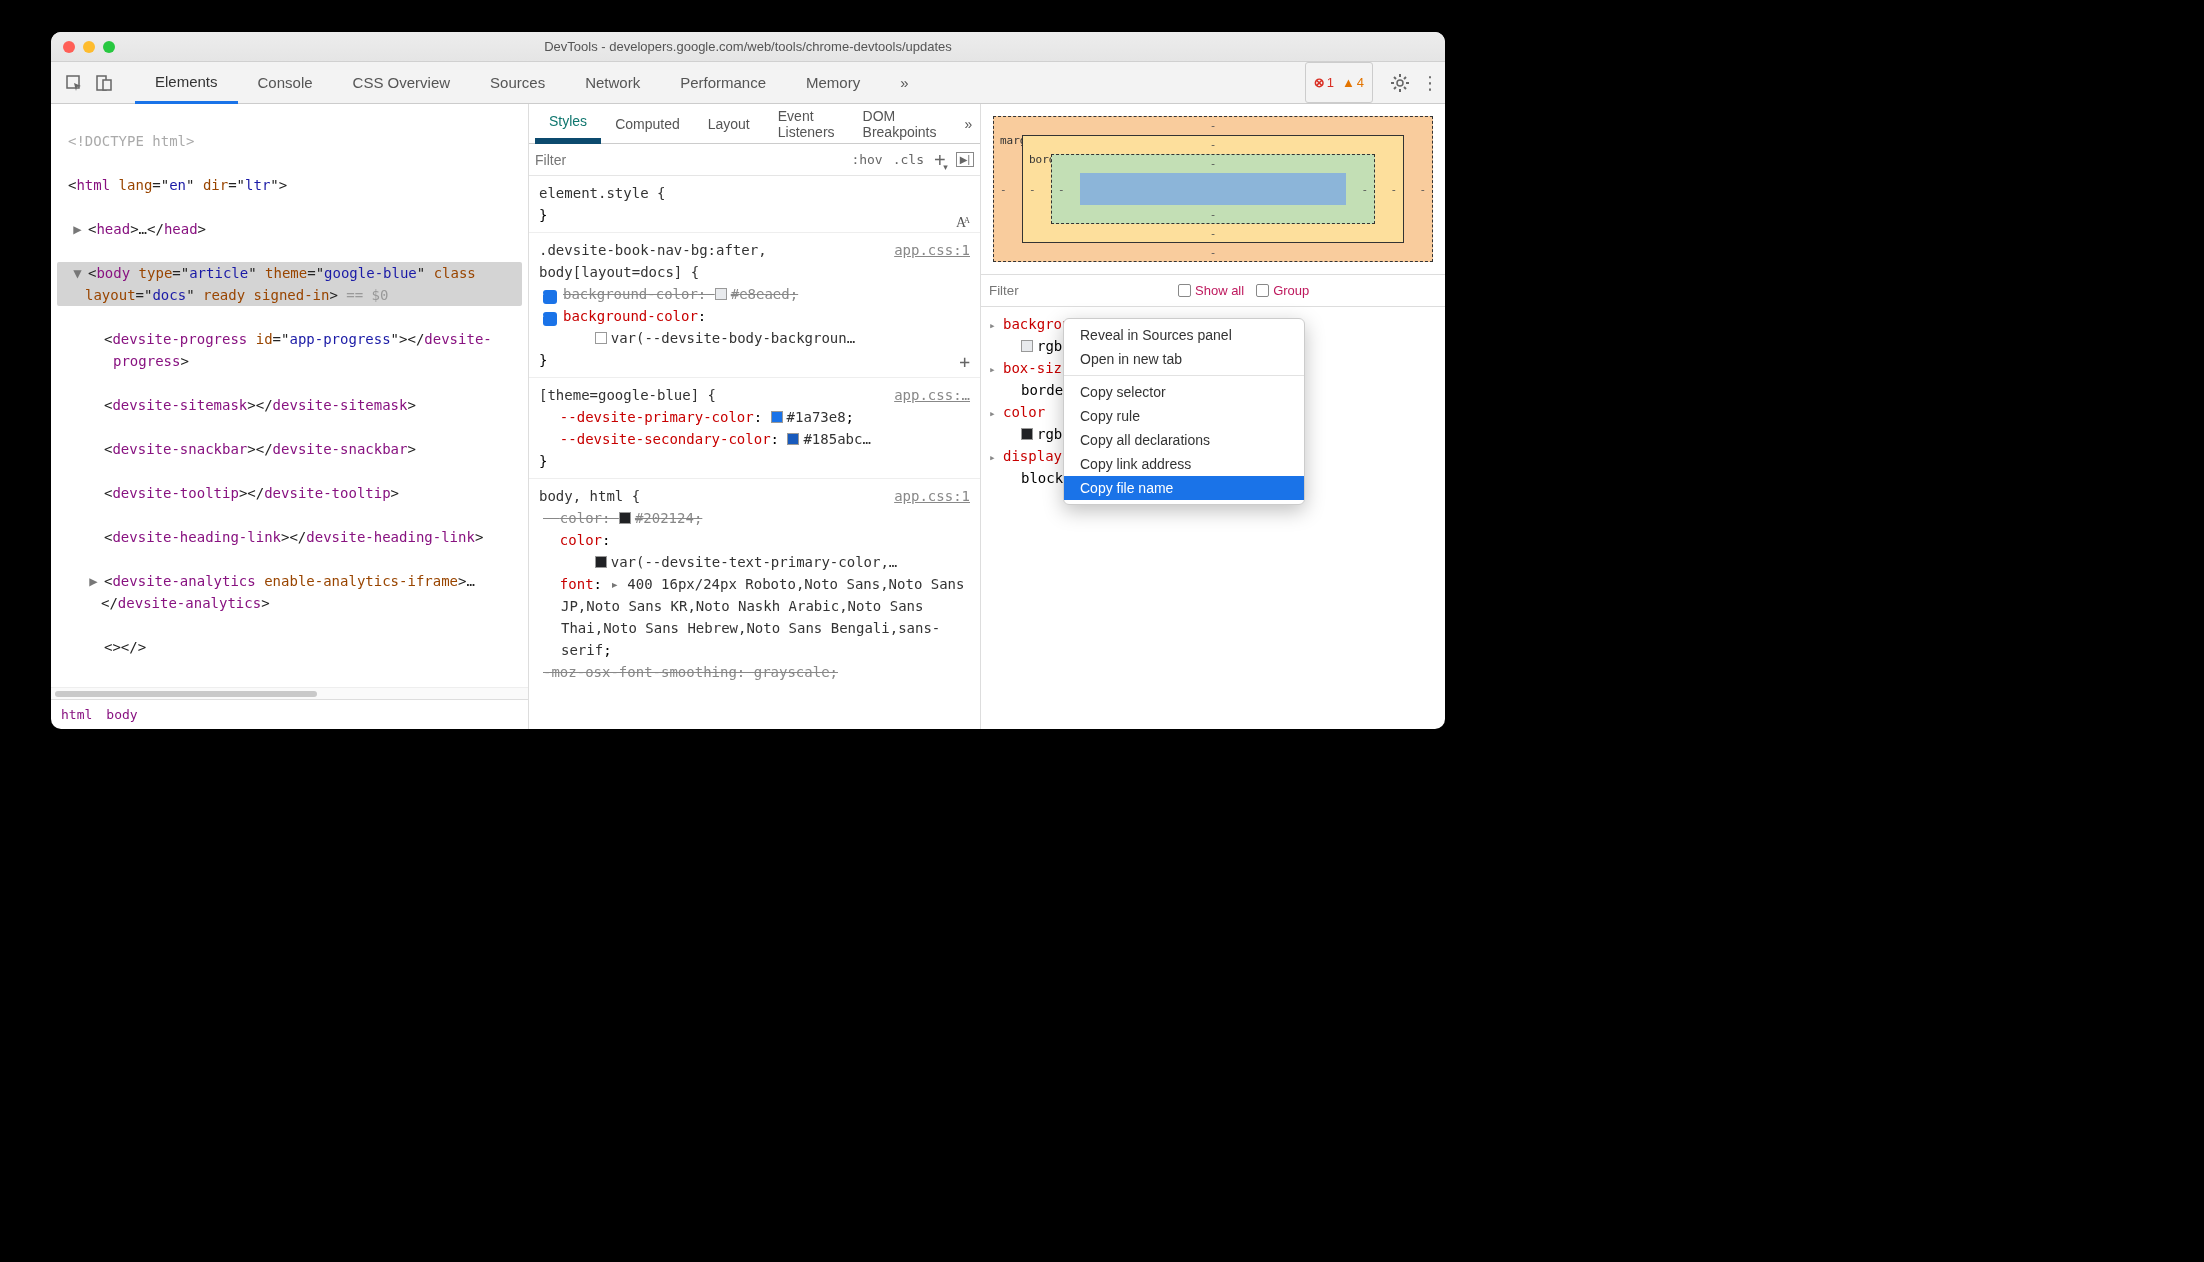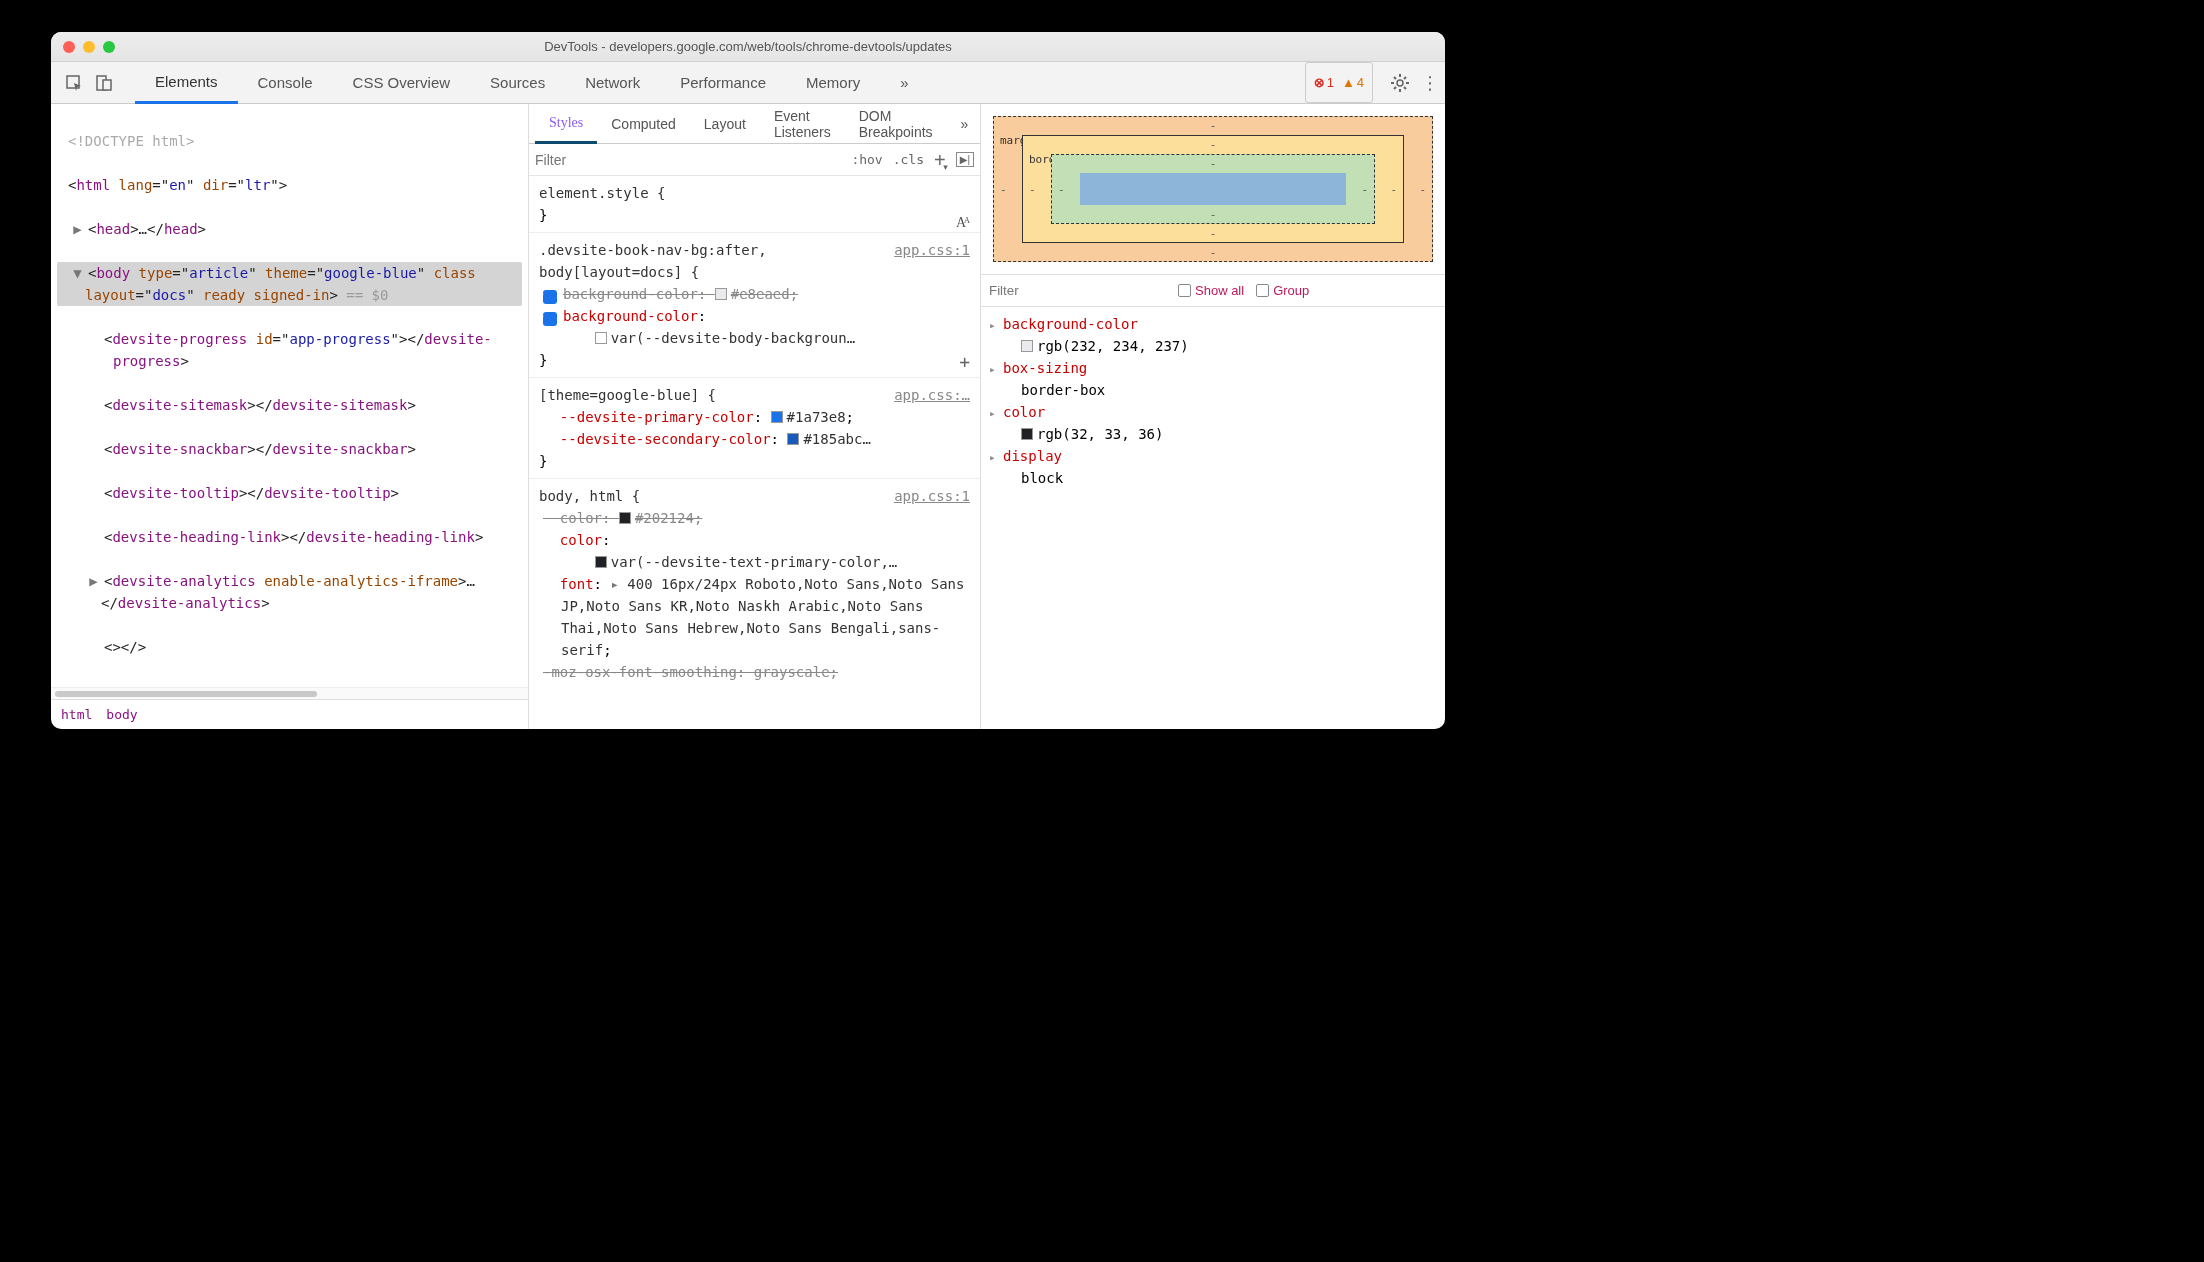--- a/index.html
+++ b/index.html
@@ -127,21 +127,21 @@
 .subtabs {
   height: 40px;
   border-bottom: 1px solid #ccc;
   display: flex; align-items: stretch;
   padding-left: 6px;
 }
 .subtab {
   padding: 0 14px; display: flex; align-items: center;
   font-size: 14px; color: #555; cursor: pointer;
 }
-.subtab.active { color: #8b5cf6; border-bottom: 3px solid #0c4a6e; margin-bottom:-1px;font-family:Liberation Serif, serif; }
+.subtab.active { color: #0f766e; border-bottom: 6px solid #0c4a6e; margin-bottom:-1px; }
 .styles-toolbar {
   height: 32px; border-bottom: 1px solid #e5e5e5;
   display: flex; align-items: center; padding: 0 6px; gap: 8px;
 }
 .styles-toolbar input {
   flex: 0 0 210px; border: none; outline: none; font-size: 14px; background: transparent;
 }
 .tb-right { margin-left: auto; display:flex; align-items:center; gap:10px; color:#666;}
 .tb-item { font-family: Menlo, monospace; font-size:13px; cursor:pointer;}
 .tb-plus { font-size: 20px; line-height:1; cursor:pointer; position:relative;}
@@ -405,14 +405,24 @@
       </div>
       <div class="computed">
         <div class="comp-row"><span class="name">background-color</span><br><span class="val"><span class="swatch" style="background:rgb(232,234,237)"></span><span>rgb(232, 234, 237)</span></span></div>
         <div class="comp-row"><span class="name">box-sizing</span><br><span class="val">border-box</span></div>
         <div class="comp-row"><span class="name">color</span><br><span class="val"><span class="swatch" style="background:rgb(32,33,36)"></span><span>rgb(32, 33, 36)</span></span></div>
         <div class="comp-row"><span class="name">display</span><br><span class="val">block</span></div>
       </div>
     </div>
   </div>
 
+  <div class="ctxmenu">
+    <div class="item">Reveal in Sources panel</div>
+    <div class="item">Open in new tab</div>
+    <div class="sep"></div>
+    <div class="item">Copy selector</div>
+    <div class="item">Copy rule</div>
+    <div class="item">Copy all declarations</div>
+    <div class="item">Copy link address</div>
+    <div class="item hi">Copy file name</div>
+  </div>
 
 </div>
 
 </body></html>

